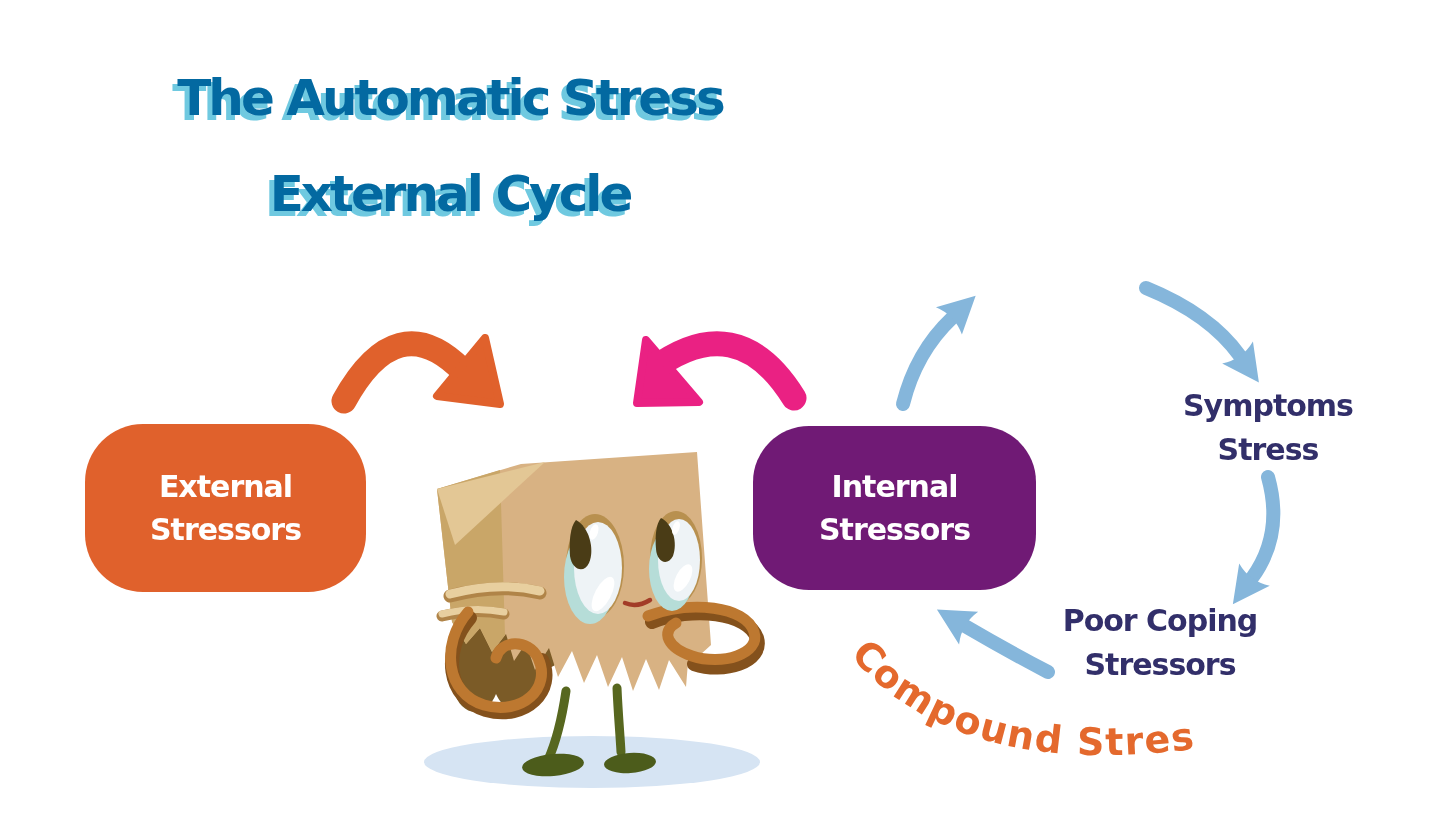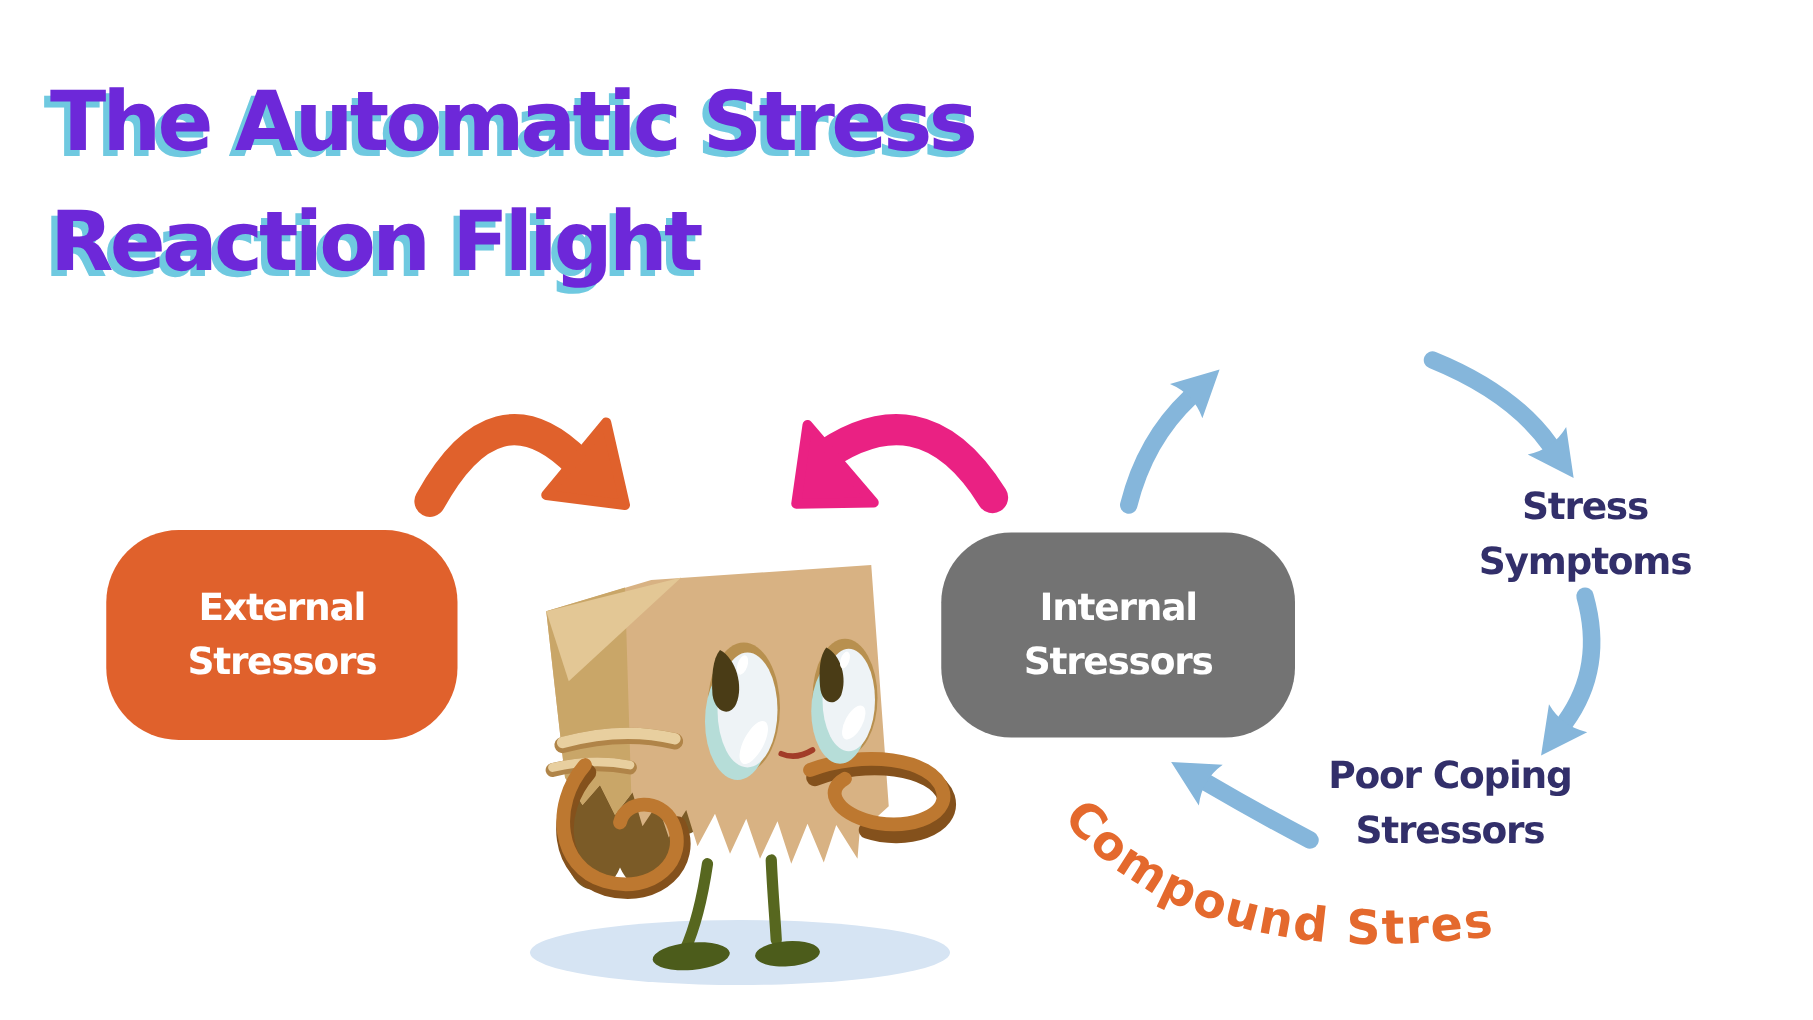--- a/index.html
+++ b/index.html
@@ -1,31 +1,31 @@
 <!DOCTYPE html>
 <html><head>
 <meta charset="utf-8">
 <style>
   html,body{margin:0;padding:0;background:#ffffff;}
   .canvas{
     position:relative;width:1450px;height:816px;overflow:hidden;background:#ffffff;
     font-family:"DejaVu Sans","Liberation Sans",sans-serif;
   }
   .title{
-    position:absolute;left:40px;top:50px;width:820px;text-align:left;
-    font-size:66px;font-weight:bold;line-height:96px;letter-spacing:-3px;
-    color:#6d28d9;text-shadow:-5px 5px 0 #6fc9e0;
+    position:absolute;left:40px;top:50px;width:820px;text-align:center;
+    font-size:50px;font-weight:bold;line-height:96px;letter-spacing:-3px;
+    color:#0369a1;text-shadow:-5px 5px 0 #6fc9e0;
   }
   .box{
     position:absolute;display:flex;align-items:center;justify-content:center;
     text-align:center;color:#ffffff;font-weight:bold;font-size:30px;line-height:43px;
     letter-spacing:-1px;
   }
   .box-external{left:85px;top:424px;width:281px;height:168px;border-radius:58px;background:#e0612c;}
-  .box-internal{left:753px;top:426px;width:283px;height:164px;border-radius:56px;background:#737373;}
+  .box-internal{left:753px;top:426px;width:283px;height:164px;border-radius:56px;background:#701a75;}
   .box span{display:block;text-align:center;}
   .cycle-label{
     position:absolute;text-align:center;color:#322f6a;font-weight:bold;
     font-size:30px;line-height:44px;letter-spacing:-1px;
   }
   .cl-fight{left:928px;top:237px;width:280px;}
   .cl-symptoms{left:1148px;top:384px;width:240px;}
   .cl-coping{left:1030px;top:599px;width:260px;}
   svg.art{position:absolute;left:0;top:0;width:1450px;height:816px;pointer-events:none;}
   .compound-text{
@@ -122,39 +122,39 @@
         <path d="M 566 691 C 562 718 557 740 548 760" fill="none" stroke="#57671f" stroke-width="9" stroke-linecap="round"></path>
         <path d="M 617 688 C 618 712 620 734 621 752" fill="none" stroke="#57671f" stroke-width="9" stroke-linecap="round"></path>
         <ellipse cx="553" cy="765" rx="31" ry="11" fill="#4c5c1b" transform="rotate(-5 553 765)"></ellipse>
         <ellipse cx="630" cy="763" rx="26" ry="10" fill="#4c5c1b" transform="rotate(-4 630 763)"></ellipse>
       </g>
     </g>
   </svg>
 
   <div class="title">
     <div>The Automatic Stress</div>
-    <div>Reaction Flight</div>
+    <div>External Cycle</div>
   </div>
 
   <div class="box box-external">
     <div>
       <span>External</span>
       <span>Stressors</span>
     </div>
   </div>
 
   <div class="box box-internal">
     <div>
       <span>Internal</span>
       <span>Stressors</span>
     </div>
   </div>
 
   <div class="cycle-label cl-symptoms">
+    <div>Symptoms</div>
     <div>Stress</div>
-    <div>Symptoms</div>
   </div>
   <div class="cycle-label cl-coping">
     <div>Poor Coping</div>
     <div>Stressors</div>
   </div>
 
 </div>
 
 </body></html>

